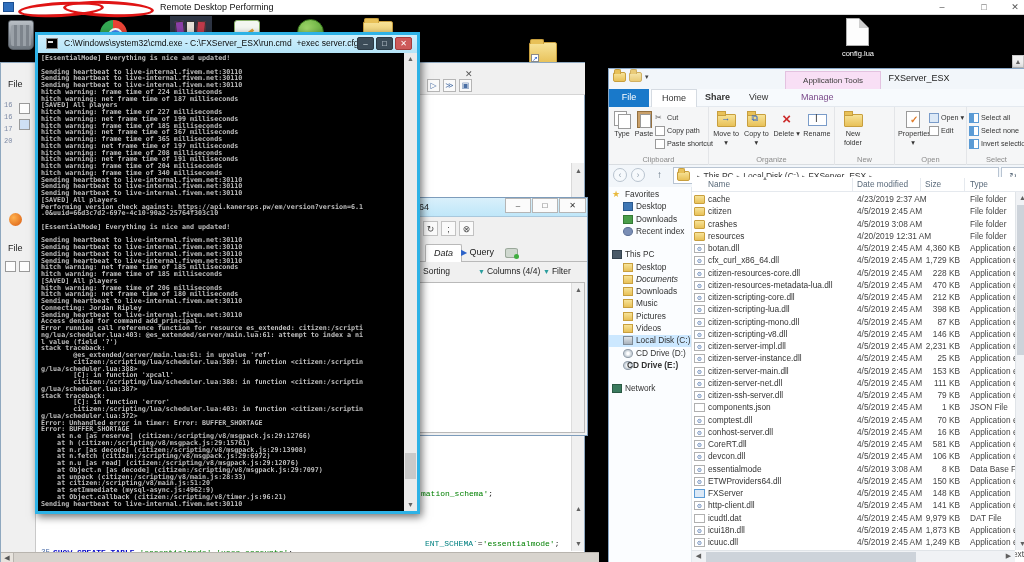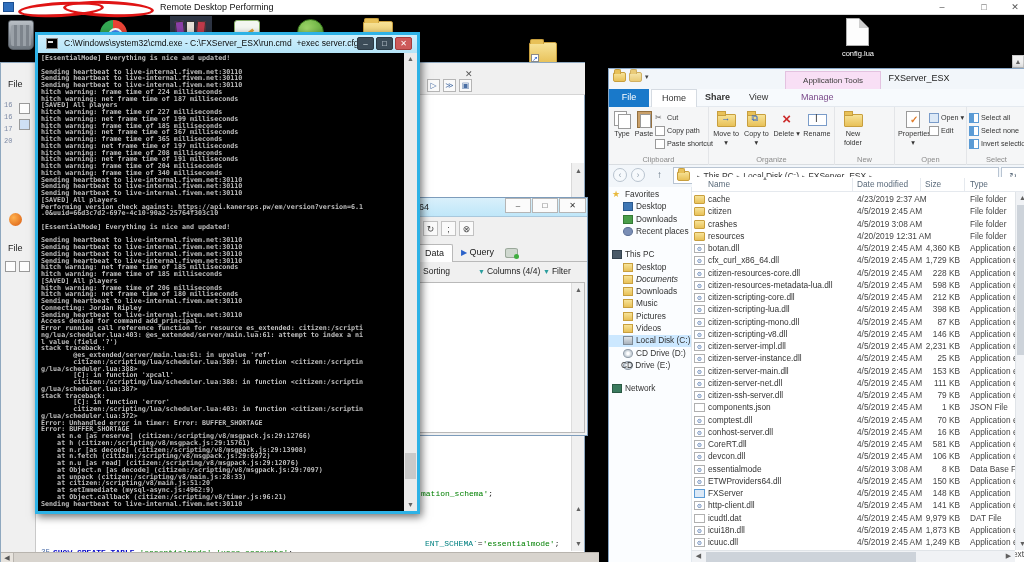--- a/index.html
+++ b/index.html
@@ -260,21 +260,21 @@
       <div class="hc-btn" style="left:252px;">–</div>
       <div class="hc-btn" style="left:279px;">□</div>
       <div class="hc-btn" style="left:306px; width:27px;">✕</div>
     </div>
     <div id="hc-toolbar" class="abs">
       <div class="hc-tool" style="left:170px;">↻</div>
       <div class="hc-tool" style="left:188px;">;</div>
       <div class="hc-tool" style="left:206px;">⊗</div>
     </div>
     <div id="hc-tabs" class="abs">
-      <div class="hc-tab active" style="left:163px;"><span>Data</span></div>
+      <div class="hc-tab active" style="left:172px;font-style:italic;"><span>Data</span></div>
       <div class="hc-tab" style="left:200px;"><span class="play">▶ </span><span>Query</span></div>
       <div id="hc-dbicon"></div>
     </div>
     <div id="hc-filterrow" class="abs">
       <span class="fi" style="left:170px;">Sorting</span>
       <span class="fi" style="left:225px;"><span class="teal-arrow">▼ </span><span>Columns (4/4)</span></span>
       <span class="fi" style="left:290px;"><span class="teal-arrow">▼ </span><span>Filter</span></span>
     </div>
     <div id="hc-grid" class="abs">
       <div id="hc-grid-scroll">
@@ -494,21 +494,21 @@
         <div class="nav-item" style="top: 14.3px;">
           <span class="nav-ico nico-desktop" style="left: 14px;"></span>
           <span class="nlabel" style="left: 27px;">Desktop</span>
         </div>
         <div class="nav-item" style="top: 26.6px;">
           <span class="nav-ico nico-downloads" style="left: 14px;"></span>
           <span class="nlabel" style="left: 27px;">Downloads</span>
         </div>
         <div class="nav-item" style="top: 38.9px;">
           <span class="nav-ico nico-recent" style="left: 14px;"></span>
-          <span class="nlabel" style="left: 27px;">Recent places</span>
+          <span class="nlabel" style="left: 27px;">Recent index</span>
         </div>
         <div class="nav-item" style="top: 62.2px;">
           <span class="nav-ico nico-pc" style="left: 3px;"></span>
           <span class="nlabel" style="left: 16px;">This PC</span>
         </div>
         <div class="nav-item" style="top: 74.5px;">
           <span class="nav-ico nico-folder" style="left: 14px;"></span>
           <span class="nlabel" style="left: 27px;">Desktop</span>
         </div>
         <div class="nav-item" style="top: 86.8px; font-style: italic;">
@@ -534,21 +534,21 @@
         <div class="nav-item selected" style="top: 148.3px;">
           <span class="nav-ico nico-drive" style="left: 14px;"></span>
           <span class="nlabel" style="left: 27px;">Local Disk (C:)</span>
         </div>
         <div class="nav-item" style="top: 160.6px;">
           <span class="nav-ico nico-cd" style="left: 14px;"></span>
           <span class="nlabel" style="left: 27px;">CD Drive (D:)</span>
         </div>
         <div class="nav-item" style="top: 172.9px;">
           <span class="nav-ico nico-cd" style="left: 14px;"></span>
-          <span class="nlabel" style="left: 12px;">CD Drive (E:)</span>
+          <span class="nlabel" style="left: 18px; font-weight: bold;">CD Drive (E:)</span>
         </div>
         <div class="nav-item" style="top: 196.2px;">
           <span class="nav-ico nico-network" style="left: 3px;"></span>
           <span class="nlabel" style="left: 16px;">Network</span>
         </div>
       </div>
     <div id="ex-nav-divider" class="abs"></div>
     <div id="ex-list" class="abs">
       <div id="ex-header">
         <span id="sort-glyph">▲</span>
@@ -607,21 +607,21 @@
             <span class="ficon fi-dll">⚙</span>
             <span class="fname">citizen-resources-core.dll</span>
             <span class="fdate">4/5/2019 2:45 AM</span>
             <span class="fsize">228 KB</span>
             <span class="ftype">Application extension</span>
           </div>
           <div class="file-row" style="top: 102.75px;">
             <span class="ficon fi-dll">⚙</span>
             <span class="fname">citizen-resources-metadata-lua.dll</span>
             <span class="fdate">4/5/2019 2:45 AM</span>
-            <span class="fsize">598 KB</span>
+            <span class="fsize">470 KB</span>
             <span class="ftype">Application extension</span>
           </div>
           <div class="file-row" style="top: 115px;">
             <span class="ficon fi-dll">⚙</span>
             <span class="fname">citizen-scripting-core.dll</span>
             <span class="fdate">4/5/2019 2:45 AM</span>
             <span class="fsize">212 KB</span>
             <span class="ftype">Application extension</span>
           </div>
           <div class="file-row" style="top: 127.25px;">

